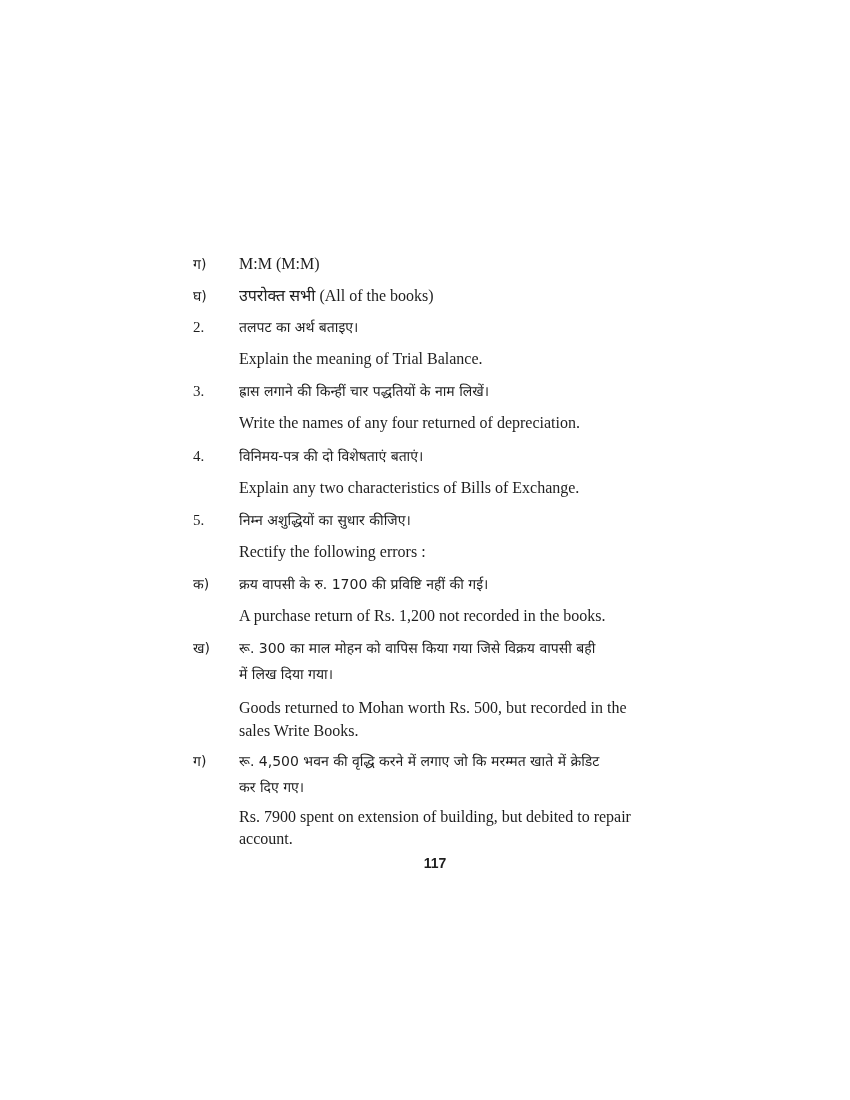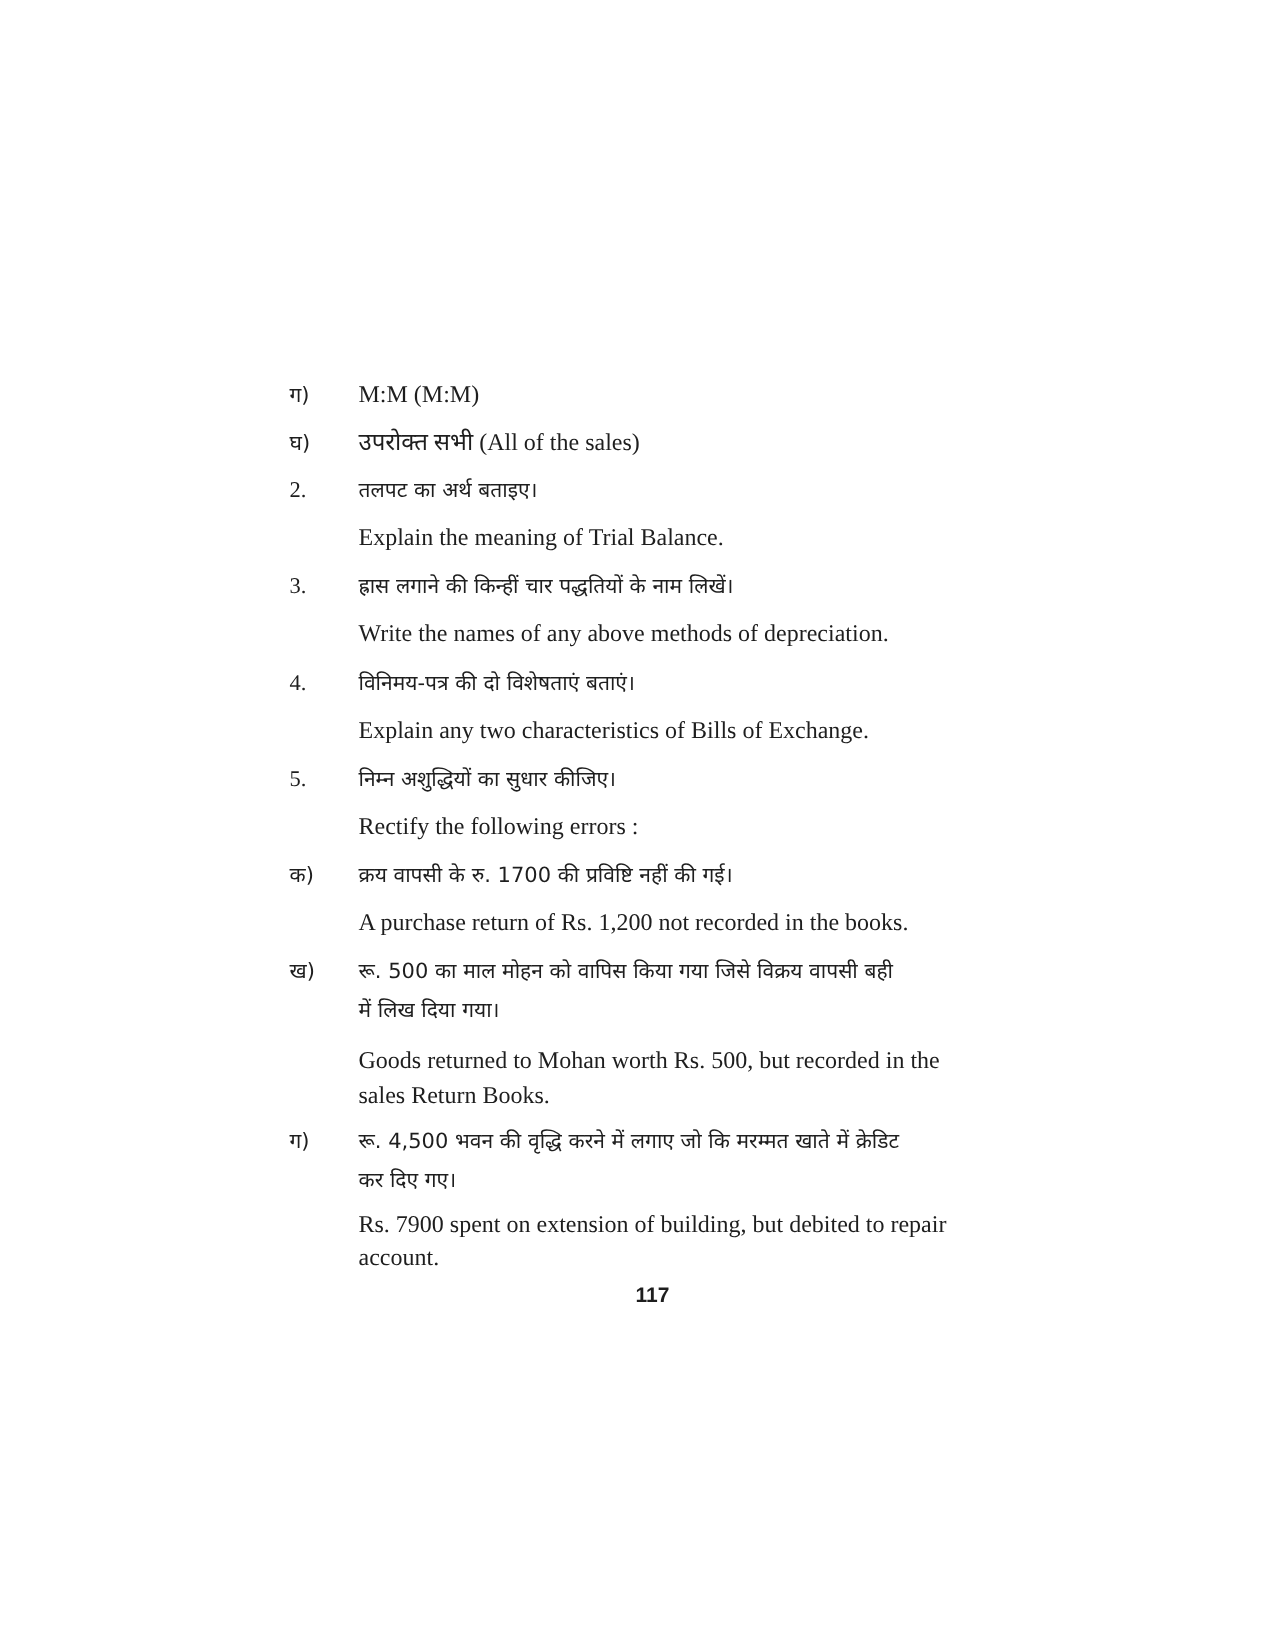--- a/index.html
+++ b/index.html
@@ -18,37 +18,37 @@
 
 <div class="page">
 
   <div class="line" style="top:253px;">
     <span class="num hi">ग)</span>
     <span class="txt">M:M (M:M)</span>
   </div>
 
   <div class="line" style="top:285px;">
     <span class="num hi">घ)</span>
-    <span class="txt">उपरोक्त सभी (All of the sales)</span>
+    <span class="txt">उपरोक्त सभी (All of the books)</span>
   </div>
 
   <div class="line" style="top:316px;">
     <span class="num">2.</span>
     <span class="txt hi">तलपट का अर्थ बताइए।</span>
   </div>
   <div class="line" style="top:348px;">
     <span class="txt">Explain the meaning of Trial Balance.</span>
   </div>
 
   <div class="line" style="top:380px;">
     <span class="num">3.</span>
     <span class="txt hi">ह्रास लगाने की किन्हीं चार पद्धतियों के नाम लिखें।</span>
   </div>
   <div class="line" style="top:412px;">
-    <span class="txt">Write the names of any above methods of depreciation.</span>
+    <span class="txt">Write the names of any four returned of depreciation.</span>
   </div>
 
   <div class="line" style="top:445px;">
     <span class="num">4.</span>
     <span class="txt hi">विनिमय-पत्र की दो विशेषताएं बताएं।</span>
   </div>
   <div class="line" style="top:477px;">
     <span class="txt">Explain any two characteristics of Bills of Exchange.</span>
   </div>
 
@@ -63,30 +63,30 @@
   <div class="line" style="top:573px;">
     <span class="num hi">क)</span>
     <span class="txt hi">क्रय वापसी के रु. 1700 की प्रविष्टि नहीं की गई।</span>
   </div>
   <div class="line" style="top:605px;">
     <span class="txt">A purchase return of Rs. 1,200 not recorded in the books.</span>
   </div>
 
   <div class="line" style="top:637px;">
     <span class="num hi">ख)</span>
-    <span class="txt hi">रू. 500 का माल मोहन को वापिस किया गया जिसे विक्रय वापसी बही</span>
+    <span class="txt hi">रू. 300 का माल मोहन को वापिस किया गया जिसे विक्रय वापसी बही</span>
   </div>
   <div class="line" style="top:663px;">
     <span class="txt hi">में लिख दिया गया।</span>
   </div>
   <div class="line" style="top:697px;">
     <span class="txt">Goods returned to Mohan worth Rs. 500, but recorded in the</span>
   </div>
   <div class="line" style="top:720px;">
-    <span class="txt">sales Return Books.</span>
+    <span class="txt">sales Write Books.</span>
   </div>
 
   <div class="line" style="top:750px;">
     <span class="num hi">ग)</span>
     <span class="txt hi">रू. 4,500 भवन की वृद्धि करने में लगाए जो कि मरम्मत खाते में क्रेडिट</span>
   </div>
   <div class="line" style="top:776px;">
     <span class="txt hi">कर दिए गए।</span>
   </div>
   <div class="line" style="top:806px;">

